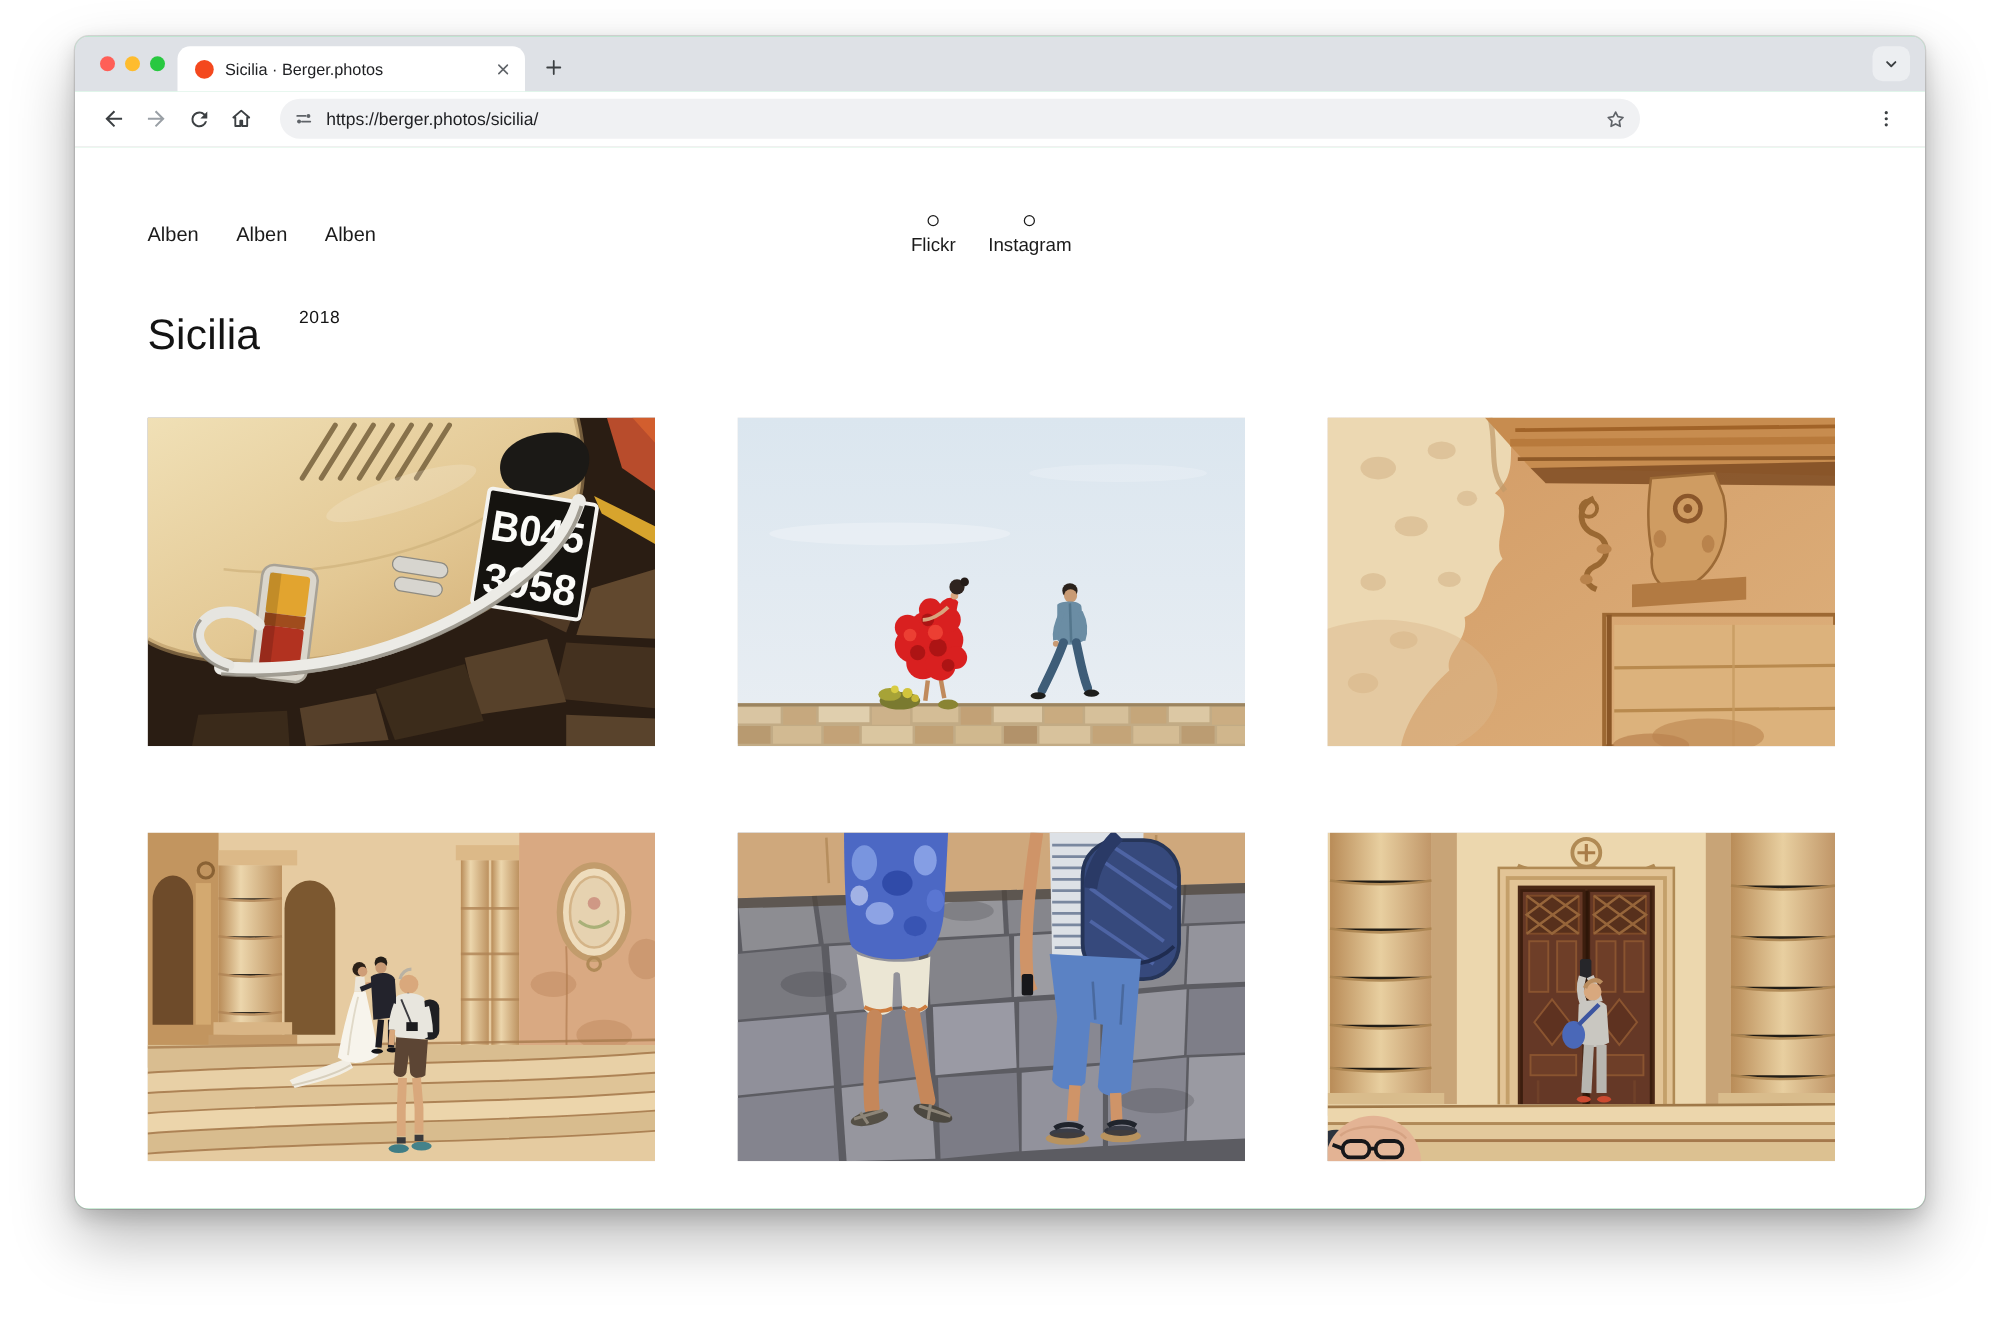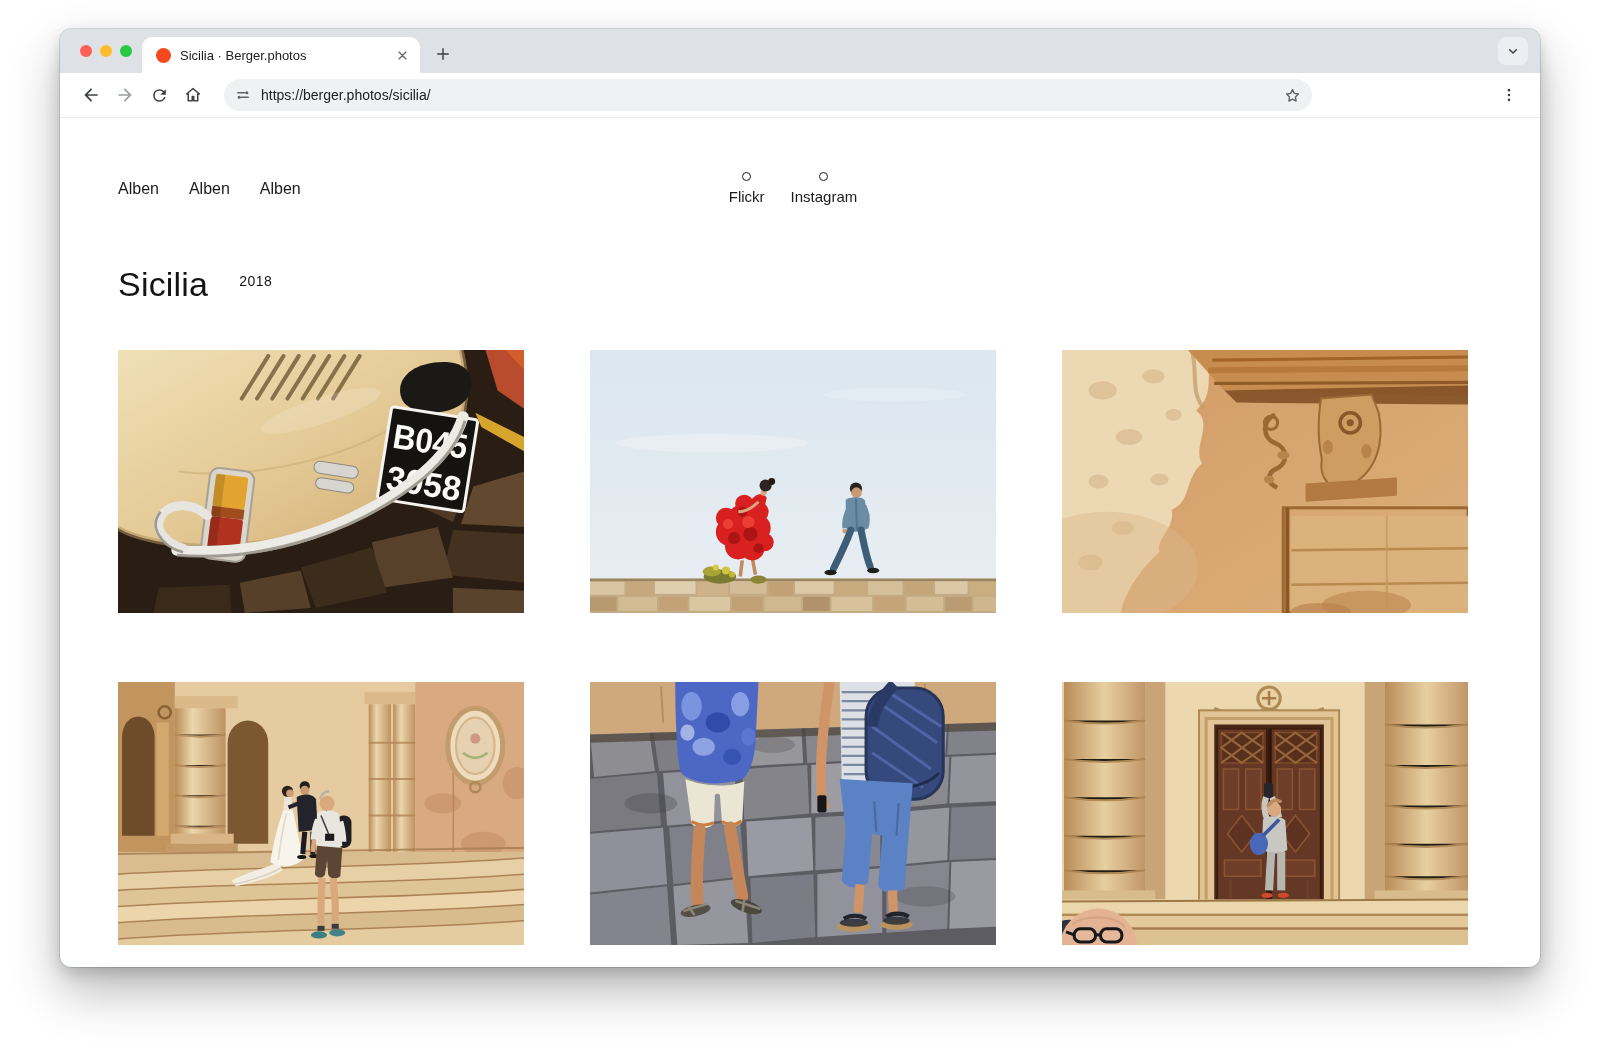--- a/index.html
+++ b/index.html
@@ -32,21 +32,21 @@
   
   .page{height:849px;background:#fff;}
   .site-header{display:grid;grid-template-columns:1fr auto 1fr;align-items:center;padding:54px 72px 0 58px;}
   .nav{display:flex;gap:30px;}
   .nav a{font-size:16px;font-weight:500;color:#1b1b1b;text-decoration:none;}
   .logo{font-size:28px;font-weight:700;color:#f4481e;letter-spacing:.5px;text-decoration:none;}
   .social{display:flex;gap:26px;justify-content:flex-end;}
   .social a{display:flex;align-items:center;gap:7px;font-size:15px;color:#1b1b1b;text-decoration:none;flex-direction:column;}
   .ring{width:7px;height:7px;border:1.6px solid #1b1b1b;border-radius:50%;display:inline-block;}
 
-  .title-row{padding:0 72px 0 58px;margin-top:60px;display:flex;align-items:center;}
+  .title-row{padding:0 72px 0 58px;margin-top:44px;display:flex;align-items:flex-start;}
   .title{font-size:34px;font-weight:500;color:#141414;margin:0;letter-spacing:.2px;}
   .year{font-size:14px;font-weight:500;color:#141414;margin-left:31px;transform:translateY(-4px);letter-spacing:.5px;}
 
   .grid{margin:46px 72px 0 58px;display:grid;grid-template-columns:repeat(3,1fr);column-gap:66px;row-gap:69px;}
   .photo{width:100%;aspect-ratio:406/263;overflow:hidden;background:#eee;}
   .photo svg{width:100%;height:100%;display:block;}
 </style>
 </head>
 <body>
 

